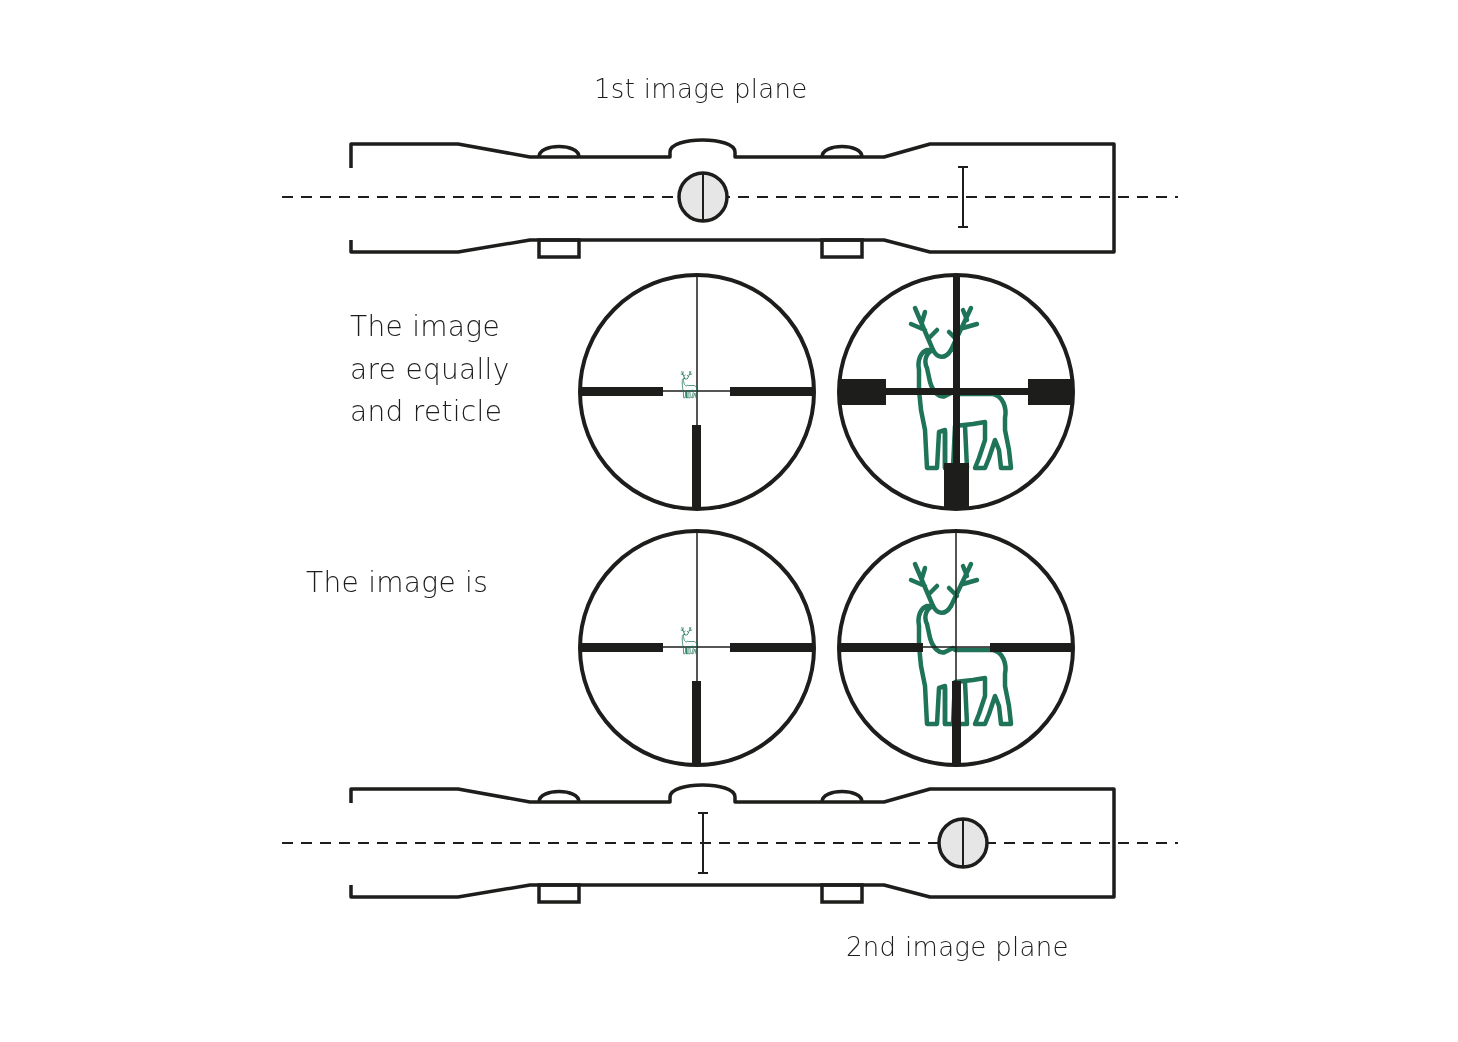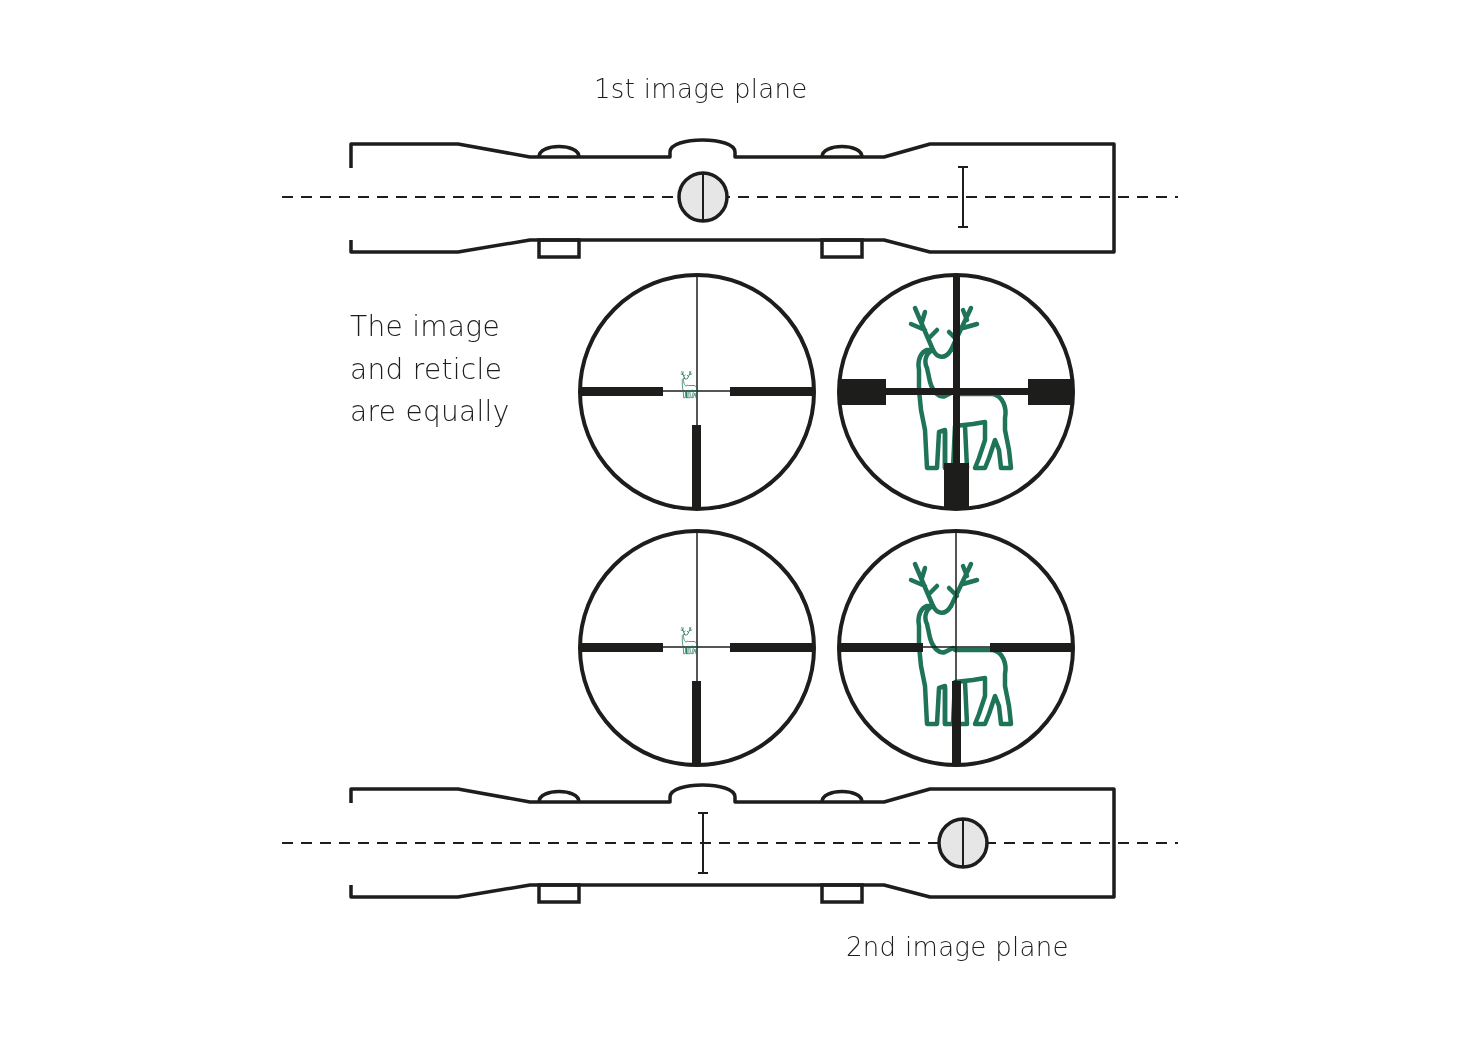--- a/index.html
+++ b/index.html
@@ -128,18 +128,19 @@
       <line x1="963" y1="819" x2="963" y2="867" stroke="#1d1d1b" stroke-width="2"></line>
     </g>
   </g>
 </svg>
 
 <div class="label" style="left:594px; top:74px;">1st image plane</div>
 <div class="label" style="left:846px; top:932px;text-align:center;">2nd image plane</div>
 
 <div class="desc" style="left:306px; top:306px;margin-left:44px;">
   <span>The image</span>
+  <span>are equally</span>
   <span>and reticle</span>
-  <span>are equally</span>
 </div>
 
 <div class="desc" style="left:306px; top:562px;">
+  <span>The image is</span>
 </div>
 
 </body></html>

